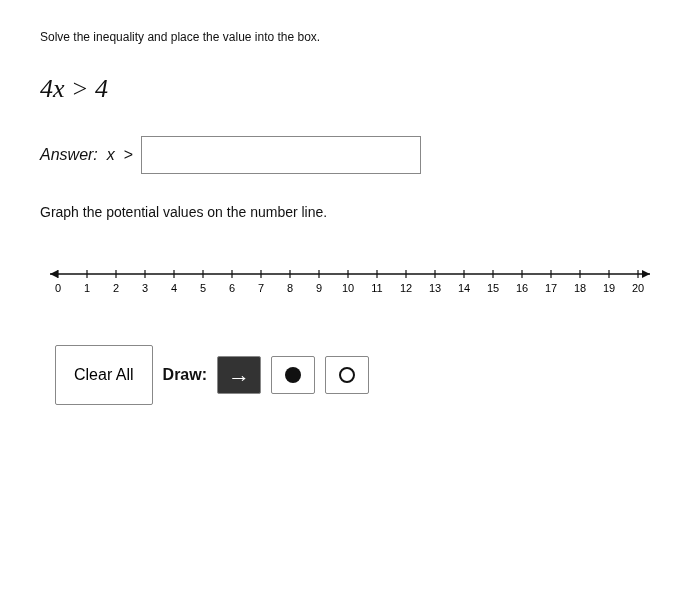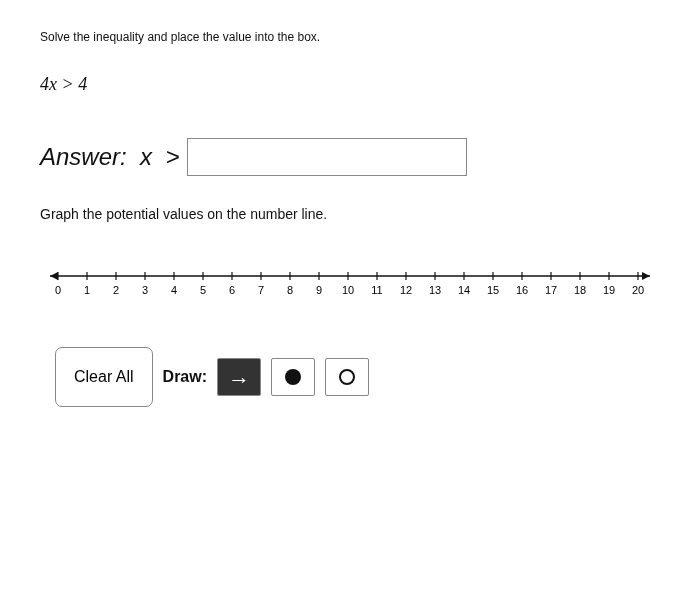--- a/index.html
+++ b/index.html
@@ -12,34 +12,34 @@
       color: #111;
     }
 
     .instruction {
       font-size: 12px;
       margin-bottom: 30px;
       font-family: Arial, sans-serif;
     }
 
     .inequality {
-      font-size: 18px;
-      margin-bottom: 43px;
+      font-size: 26px;
+      margin-bottom: 32px;
       font-style: italic;
     }
 
     .answer-row {
       display: flex;
       align-items: center;
       margin-bottom: 30px;
       gap: 8px;
     }
 
     .answer-label {
-      font-size: 24px;
+      font-size: 16px;
       font-weight: bold;
       font-family: Arial, sans-serif;
     }
 
     .answer-label span {
       font-style: italic;
       font-weight: normal;
     }
 
     .answer-input {
@@ -82,21 +82,21 @@
       padding: 10px 15px;
     }
 
     .clear-all-btn {
       padding: 20px 18px;
       font-size: 16px;
       font-family: Arial, sans-serif;
       border: 1.5px solid #888;
       background: #fff;
       cursor: pointer;
-      border-radius: 7px;
+      border-radius: 2px;
     }
 
     .draw-label {
       font-size: 16px;
       font-family: Arial, sans-serif;
       font-weight: bold;
     }
 
     .tool-btn {
       display: inline-flex;

